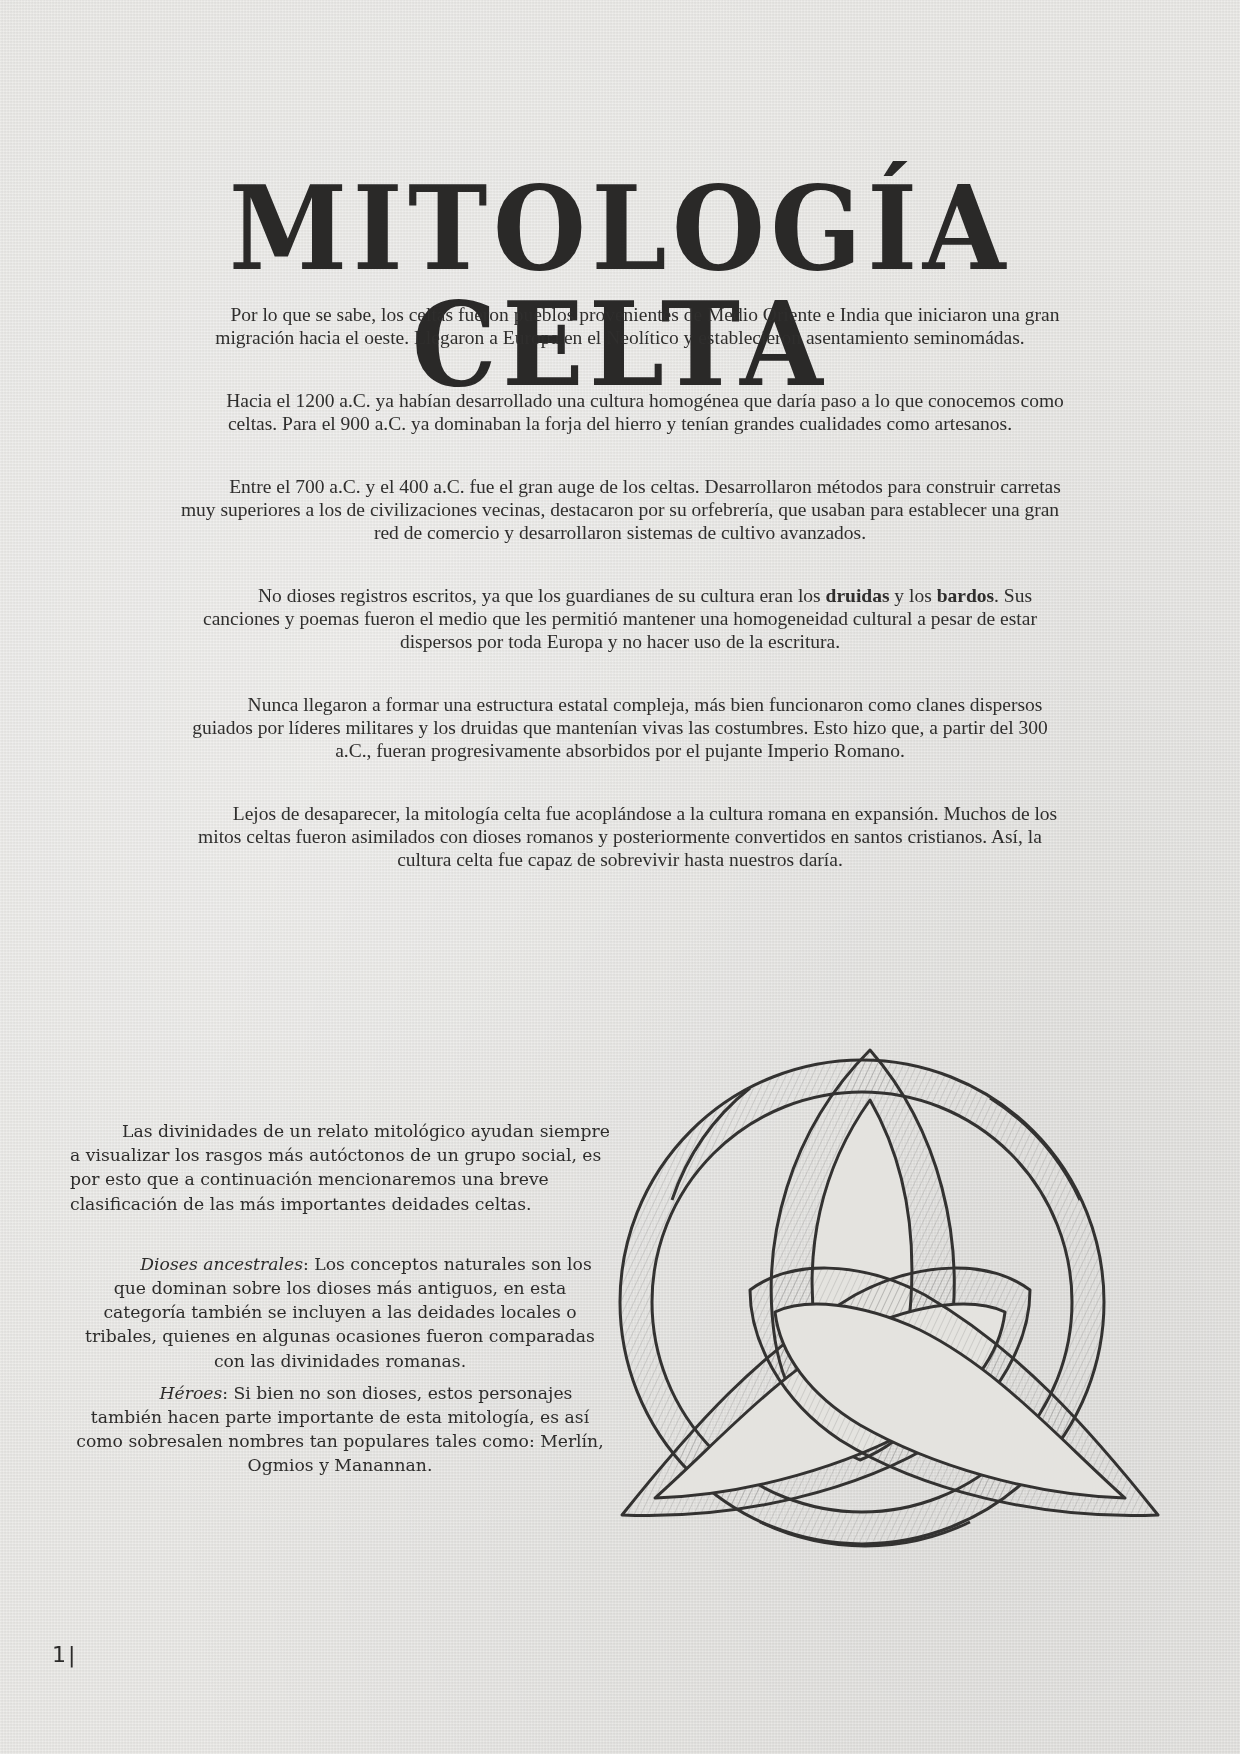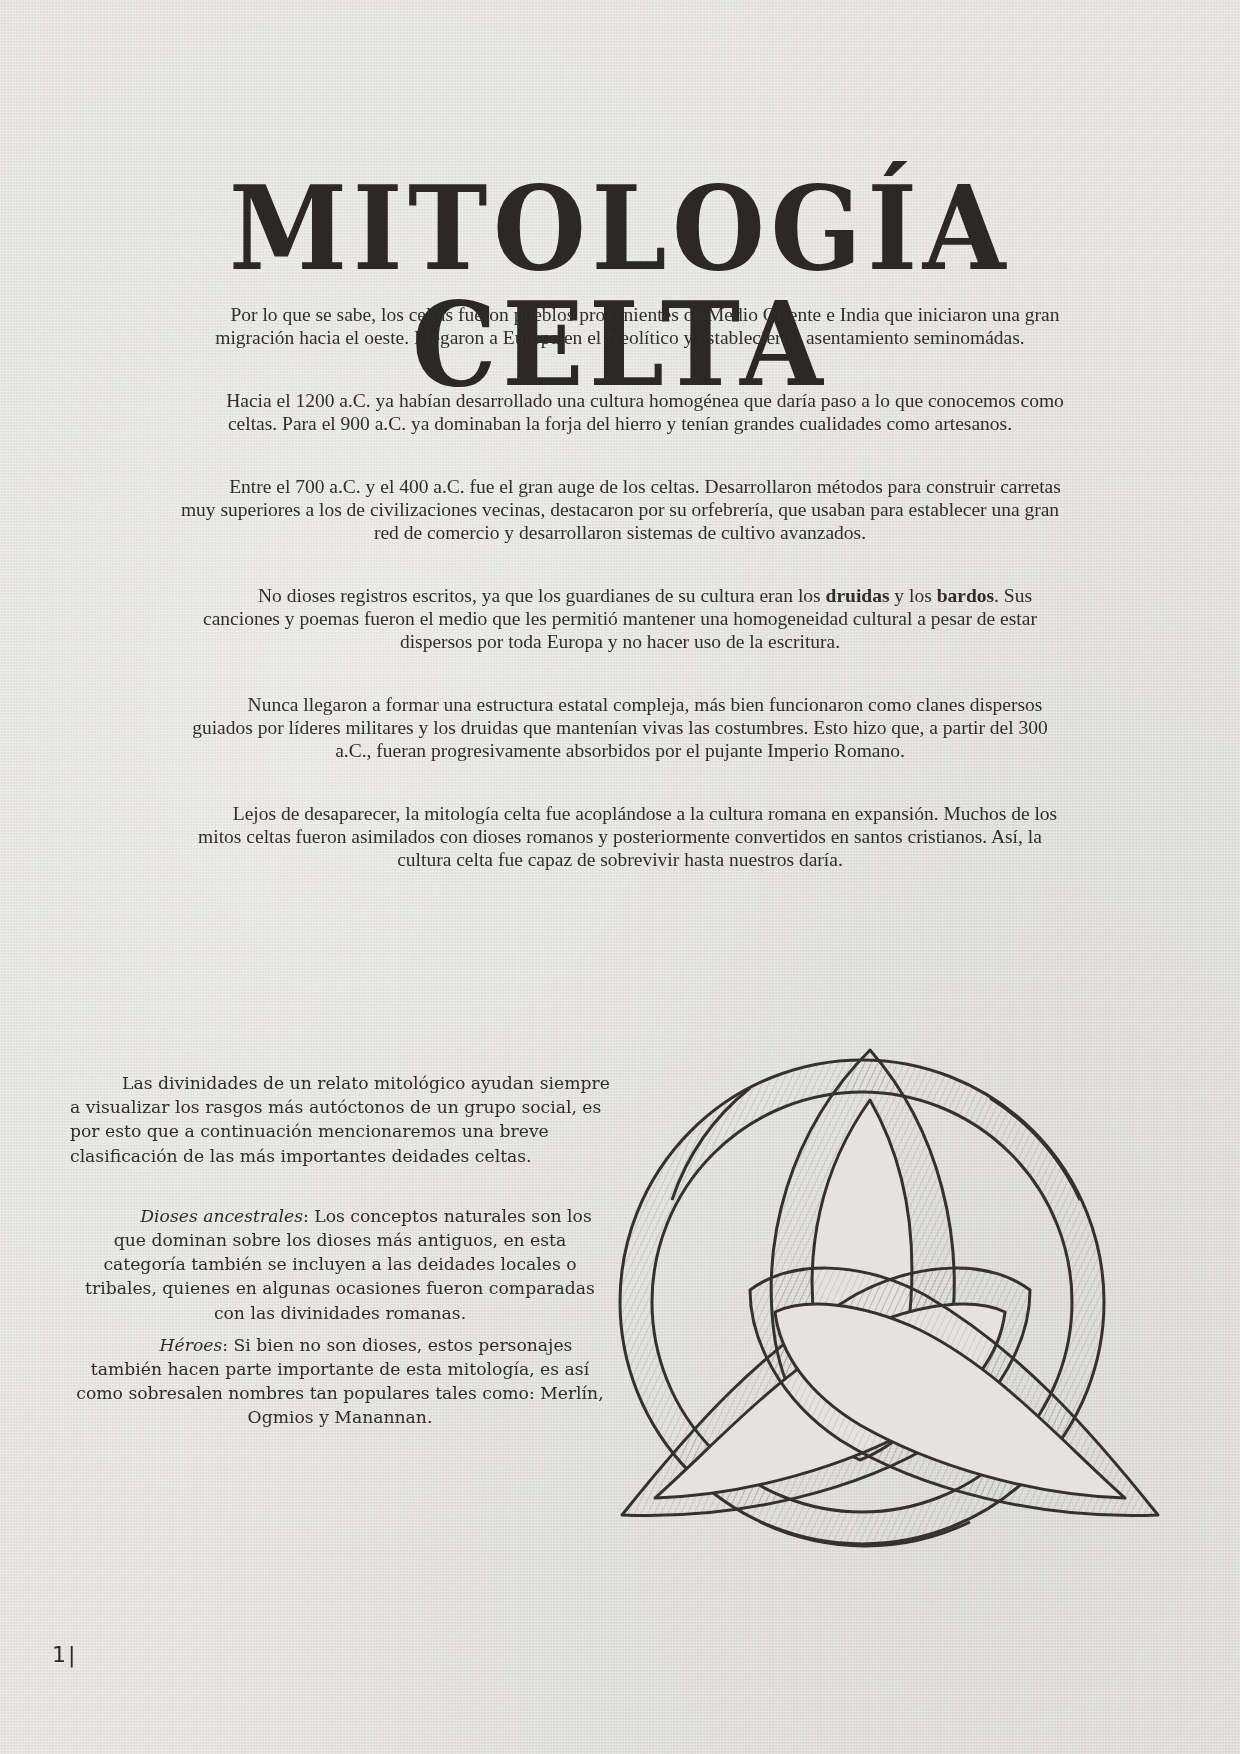--- a/index.html
+++ b/index.html
@@ -26,21 +26,21 @@
     text-align: center; color: #2f2e2d;
   }
   .intro p { margin: 0 0 40px 0; text-indent: 50px; }
   .intro b { font-weight: bold; }
   .left-col {
     position: absolute; left: 70px; top: 1071px; width: 540px;
     font-family: "DejaVu Serif", serif; font-size: 17.2px; line-height: 24.2px;
     color: #2d2c2b;
   }
   .left-col p { margin: 0; text-indent: 52px; }
-  .left-col p.lead { margin-bottom: 36px; }
+  .left-col p.lead { margin-bottom: 36px; margin-top: 48px; }
   .left-col p.cat { margin-bottom: 8px; text-align: center; }
   .left-col i { font-style: italic; }
   .knot { position: absolute; left: 610px; top: 1040px; width: 560px; height: 520px; }
   .page-num {
     position: absolute; left: 52px; top: 1642px; font-family: "DejaVu Sans", sans-serif;
     font-size: 22px; color: #2b2a29; letter-spacing: 2px;
   }
 </style>
 </head>
 <body>

